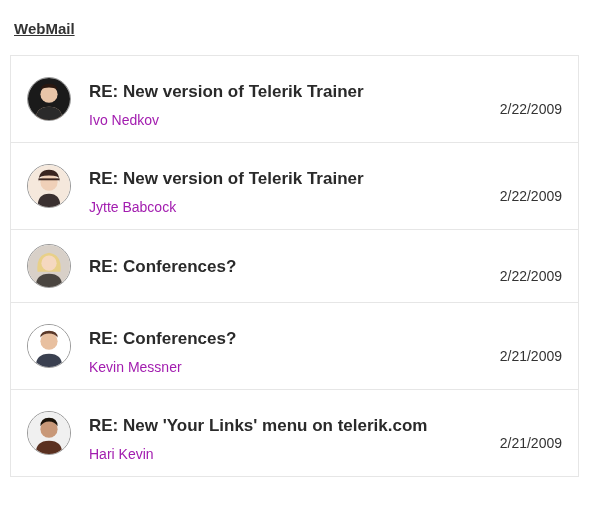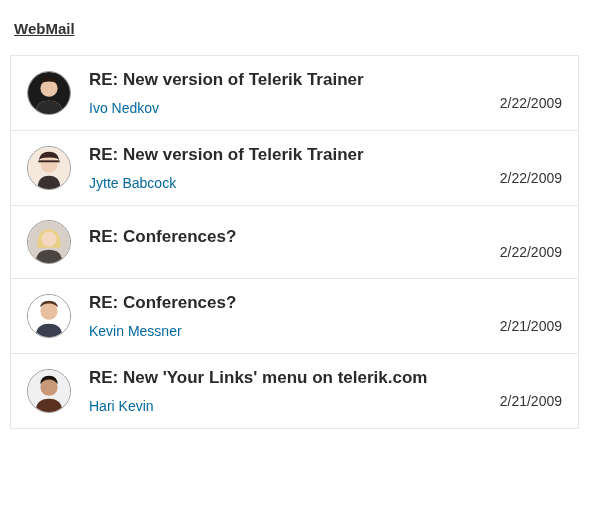--- a/index.html
+++ b/index.html
@@ -48,24 +48,25 @@
     }
     .mail-content {
       flex: 1;
       min-width: 0;
     }
     .mail-subject {
       font-size: 17px;
       font-weight: bold;
       color: #2a2a2a;
       margin-bottom: 10px;
+      margin-top: 12px;
     }
     .mail-sender {
       font-size: 14px;
-      color: #0369a1;
+      color: #a21caf;
     }
     .mail-date {
       font-size: 14px;
       color: #333333;
       flex-shrink: 0;
       margin-left: 12px;
       margin-top: 20px;
     }
   </style>
 </head>

